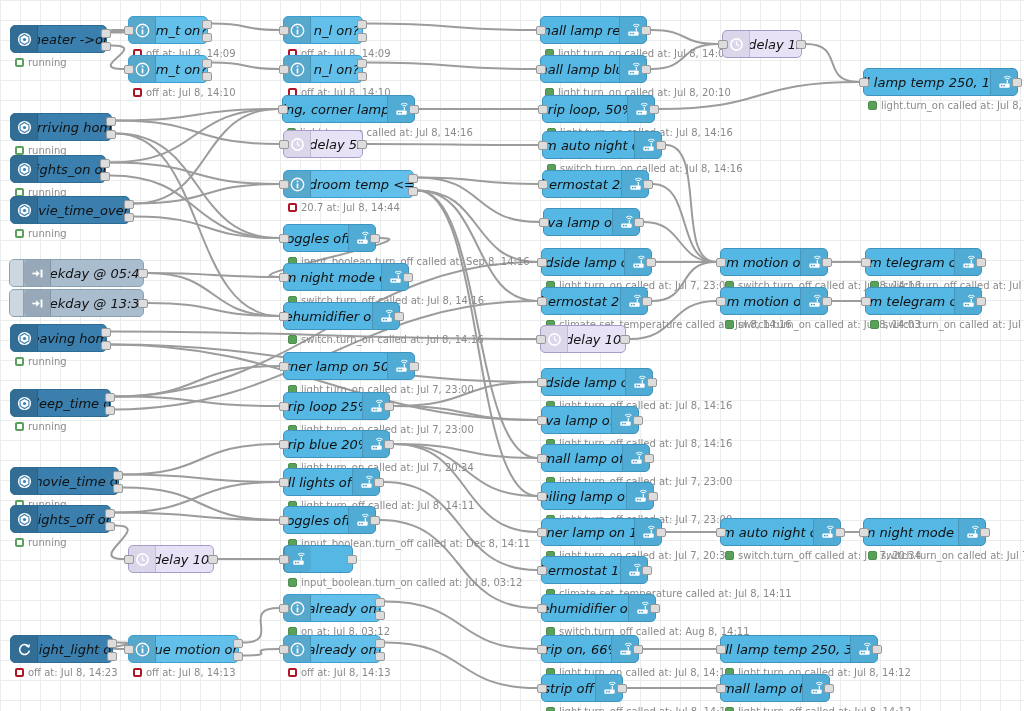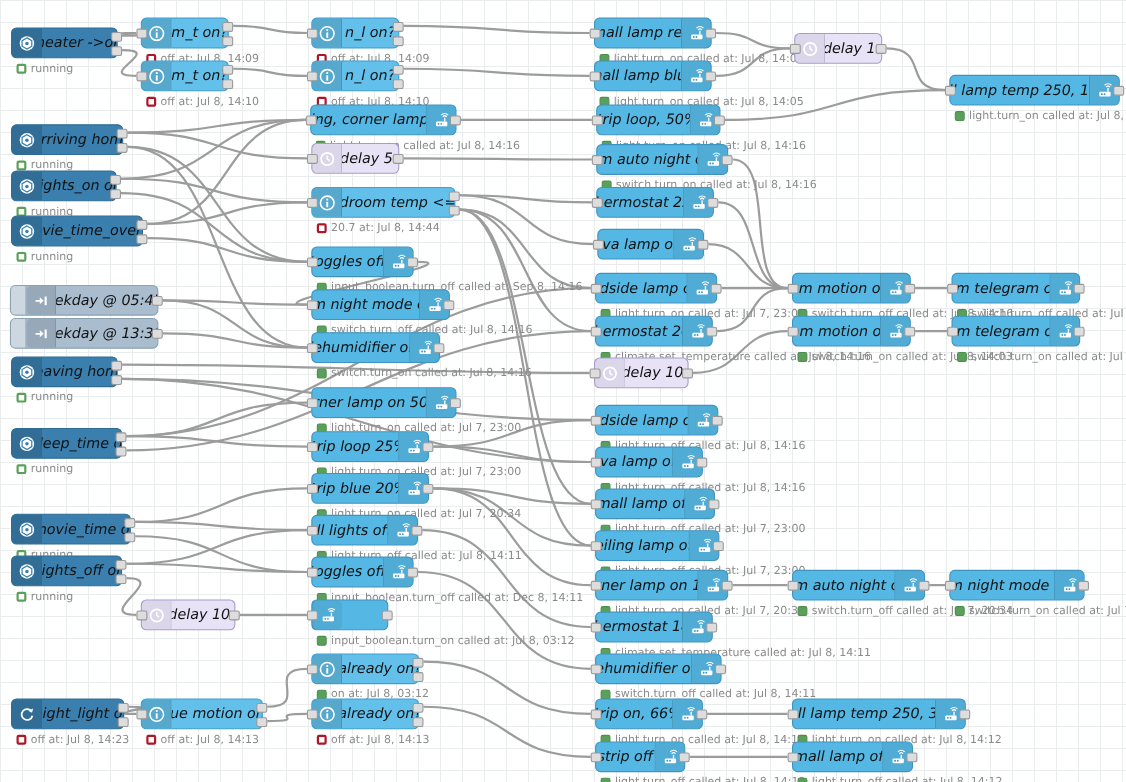--- a/index.html
+++ b/index.html
@@ -238,21 +238,21 @@
             <circle cx="7.6" cy="11.3" r=".9" fill="#3f94bf"></circle>
             <path d="M11 9 V5.4" stroke="#fff" stroke-width="1.3"></path>
             <path d="M9.1 4.4 a2.7 2.7 0 0 1 3.8 0" fill="none" stroke="#fff" stroke-width="1.2"></path>
             <path d="M7.7 2.7 a4.7 4.7 0 0 1 6.6 0" fill="none" stroke="#fff" stroke-width="1.2"></path>
           </svg>
         </div>
         <div class="port in"></div>
         <div class="port out o-single"></div>
         <div class="status">
           <span class="badge b-dot-green"></span>
-          <span class="txt">light.turn_on called at: Jul 8, 14:05</span>
+          <span class="txt">light.turn_on called at: Jul 8, 20:10</span>
         </div>
       </div>
       <div class="node t-service" style="left: 863px; top: 68px; width: 155px;">
         <span class="lbl">small lamp temp 250, 100%</span>
         <div class="icon right">
           <svg viewBox="0 0 16 16" width="15" height="15">
             <rect x="2.5" y="9" width="11" height="4.6" rx="1" fill="#fff"></rect>
             <circle cx="5" cy="11.3" r=".9" fill="#3f94bf"></circle>
             <circle cx="7.6" cy="11.3" r=".9" fill="#3f94bf"></circle>
             <path d="M11 9 V5.4" stroke="#fff" stroke-width="1.3"></path>
@@ -1003,21 +1003,21 @@
             <circle cx="7.6" cy="11.3" r=".9" fill="#3f94bf"></circle>
             <path d="M11 9 V5.4" stroke="#fff" stroke-width="1.3"></path>
             <path d="M9.1 4.4 a2.7 2.7 0 0 1 3.8 0" fill="none" stroke="#fff" stroke-width="1.2"></path>
             <path d="M7.7 2.7 a4.7 4.7 0 0 1 6.6 0" fill="none" stroke="#fff" stroke-width="1.2"></path>
           </svg>
         </div>
         <div class="port in"></div>
         <div class="port out o-single"></div>
         <div class="status">
           <span class="badge b-dot-green"></span>
-          <span class="txt">switch.turn_off called at: Jul 8, 14:11</span>
+          <span class="txt">switch.turn_off called at: Aug 8, 14:11</span>
         </div>
       </div>
       <div class="node t-state" style="left: 10px; top: 635px; width: 103px;">
         <div class="icon left">
           <svg viewBox="0 0 16 16" width="15" height="15">
             <path d="M12.6 5.2 A5.3 5.3 0 1 0 13.3 9.2" fill="none" stroke="#fff" stroke-width="1.7"></path>
             <path d="M14 2.2 L12.9 6.3 L9.4 4.4 Z" fill="#fff"></path>
           </svg>
         </div>
         <span class="lbl">night_light on</span>

